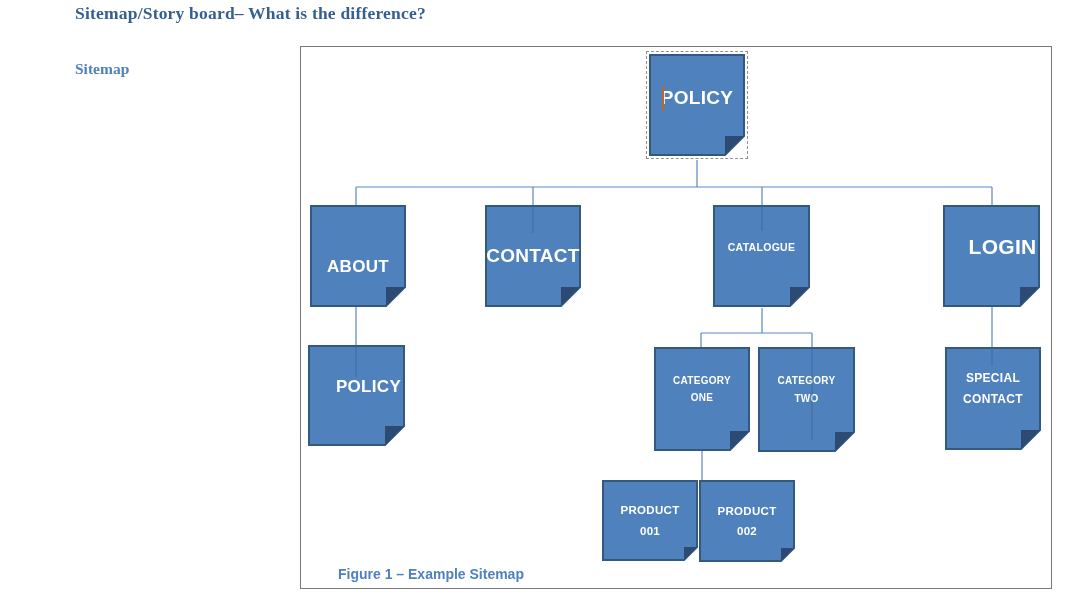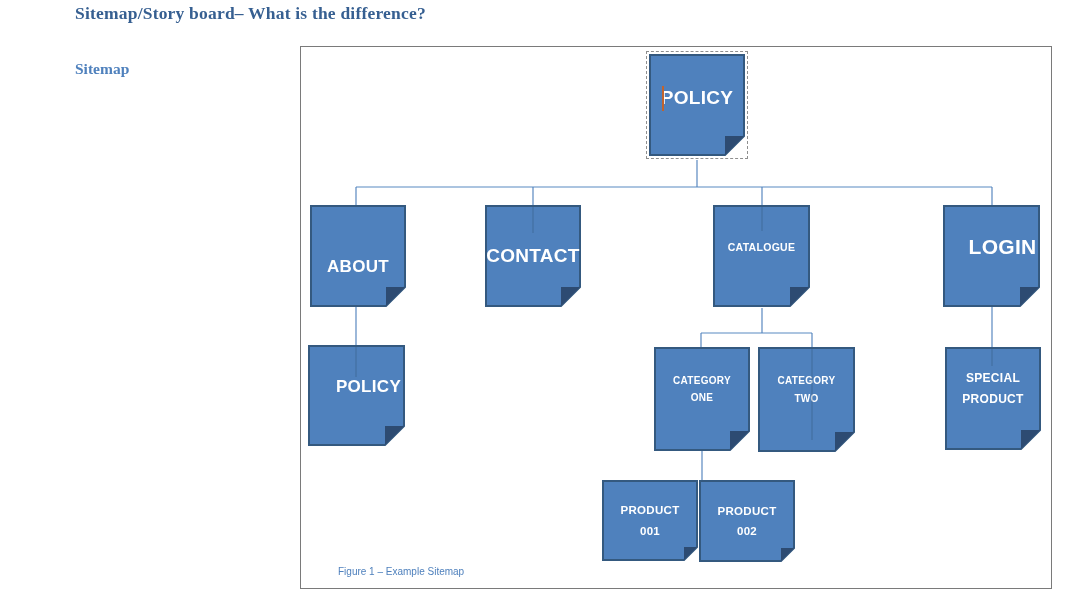--- a/index.html
+++ b/index.html
@@ -6,21 +6,21 @@
   .page{position:relative;width:1065px;height:598px;background:#ffffff;overflow:hidden;
         font-family:"Liberation Sans",sans-serif;}
   .doc-title{position:absolute;left:75px;top:3px;font-family:"Liberation Serif",serif;
         font-weight:bold;font-size:17.5px;color:#365f91;letter-spacing:.2px;}
   .section-heading{position:absolute;left:75px;top:60px;font-family:Liberation Serif, serif;
         font-weight:bold;font-size:15.5px;color:#4f81bd;}
   .section-body{position:absolute;left:75px;top:84px;width:492px;font-size:12.5px;
         line-height:23px;color:#3a3a3a;z-index:4;}
   .figure-frame{position:absolute;left:300px;top:46px;width:750px;height:541px;
         border:1px solid #7a7a7a;z-index:0;}
-  .figure-caption{position:absolute;left:338px;top:566px;font-size:10px;font-weight:normal;
+  .figure-caption{position:absolute;left:338px;top:566px;font-size:14px;font-weight:bold;
         color:#4f81bd;z-index:4;}
   svg.layer{position:absolute;left:0;top:0;pointer-events:none;}
   #connector-layer{z-index:1;}
   #overlay-layer{z-index:3;}
   .node{position:absolute;z-index:2;}
   .node.selected{outline:1px dashed #8f8f8f;outline-offset:2px;}
   .node svg{position:absolute;left:0;top:0;display:block;}
   .node-label{position:absolute;left:0;top:0;right:0;bottom:0;display:flex;
         align-items:center;justify-content:center;text-align:center;
         color:#ffffff;font-weight:bold;white-space:pre-line;line-height:1.75;
@@ -112,21 +112,21 @@
         </svg>
         <div class="node-label" style="font-size: 10px; padding-bottom: 20px;">CATEGORY
 TWO</div>
       </div>
       <div class="node" style="left: 945px; top: 347px; width: 96px; height: 103px;">
         <svg width="96" height="103" viewBox="0 0 96 103">
           <path d="M1 1 H95 V83 L76 102 H1 Z" fill="#4f81bd" stroke="#34597f" stroke-width="2" stroke-linejoin="miter"></path>
           <path d="M76 102 L95 83 L76 83 Z" fill="#2d4b72"></path>
         </svg>
         <div class="node-label" style="font-size: 12px; padding-bottom: 20px;">SPECIAL
-PRODUCT</div>
+CONTACT</div>
       </div>
       <div class="node" style="left: 602px; top: 480px; width: 96px; height: 81px;">
         <svg width="96" height="81" viewBox="0 0 96 81">
           <path d="M1 1 H95 V67 L82 80 H1 Z" fill="#4f81bd" stroke="#34597f" stroke-width="2" stroke-linejoin="miter"></path>
           <path d="M82 80 L95 67 L82 67 Z" fill="#2d4b72"></path>
         </svg>
         <div class="node-label" style="font-size: 11.5px; padding-bottom: 0px;">PRODUCT
 001</div>
       </div>
       <div class="node" style="left: 699px; top: 480px; width: 96px; height: 82px;">

